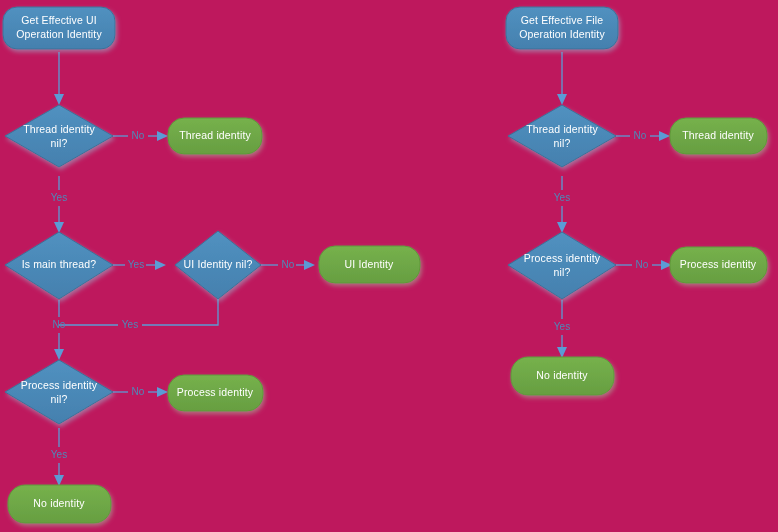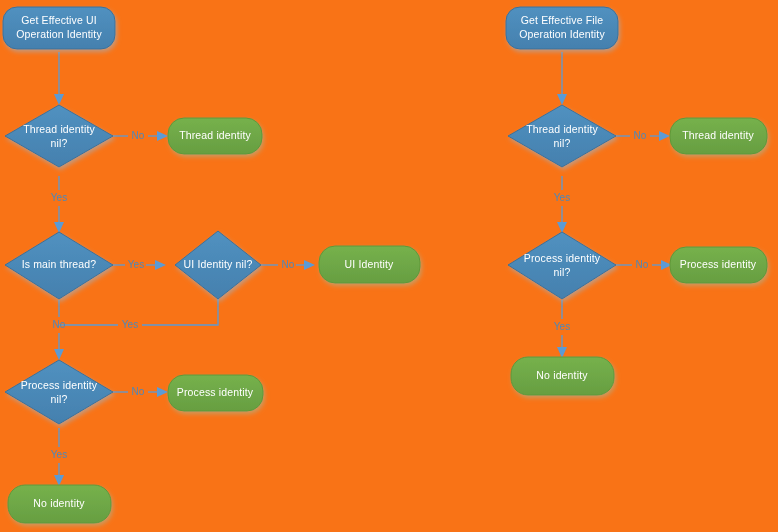--- a/index.html
+++ b/index.html
@@ -4,21 +4,21 @@
 <style>
   html, body {
     margin: 0;
     padding: 0;
     background: #ffffff;
   }
   #canvas-wrap {
     position: relative;
     width: 778px;
     height: 532px;
-    background: #f97316;
+    background: #be185d;
     overflow: hidden;
     font-family: "Liberation Sans", sans-serif;
   }
   svg#flow {
     position: absolute;
     top: 0;
     left: 0;
     width: 778px;
     height: 532px;
     display: block;

